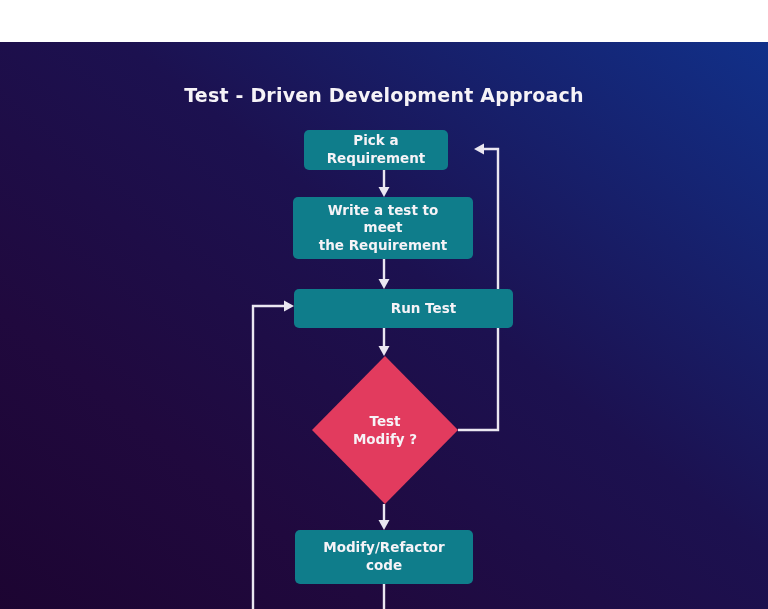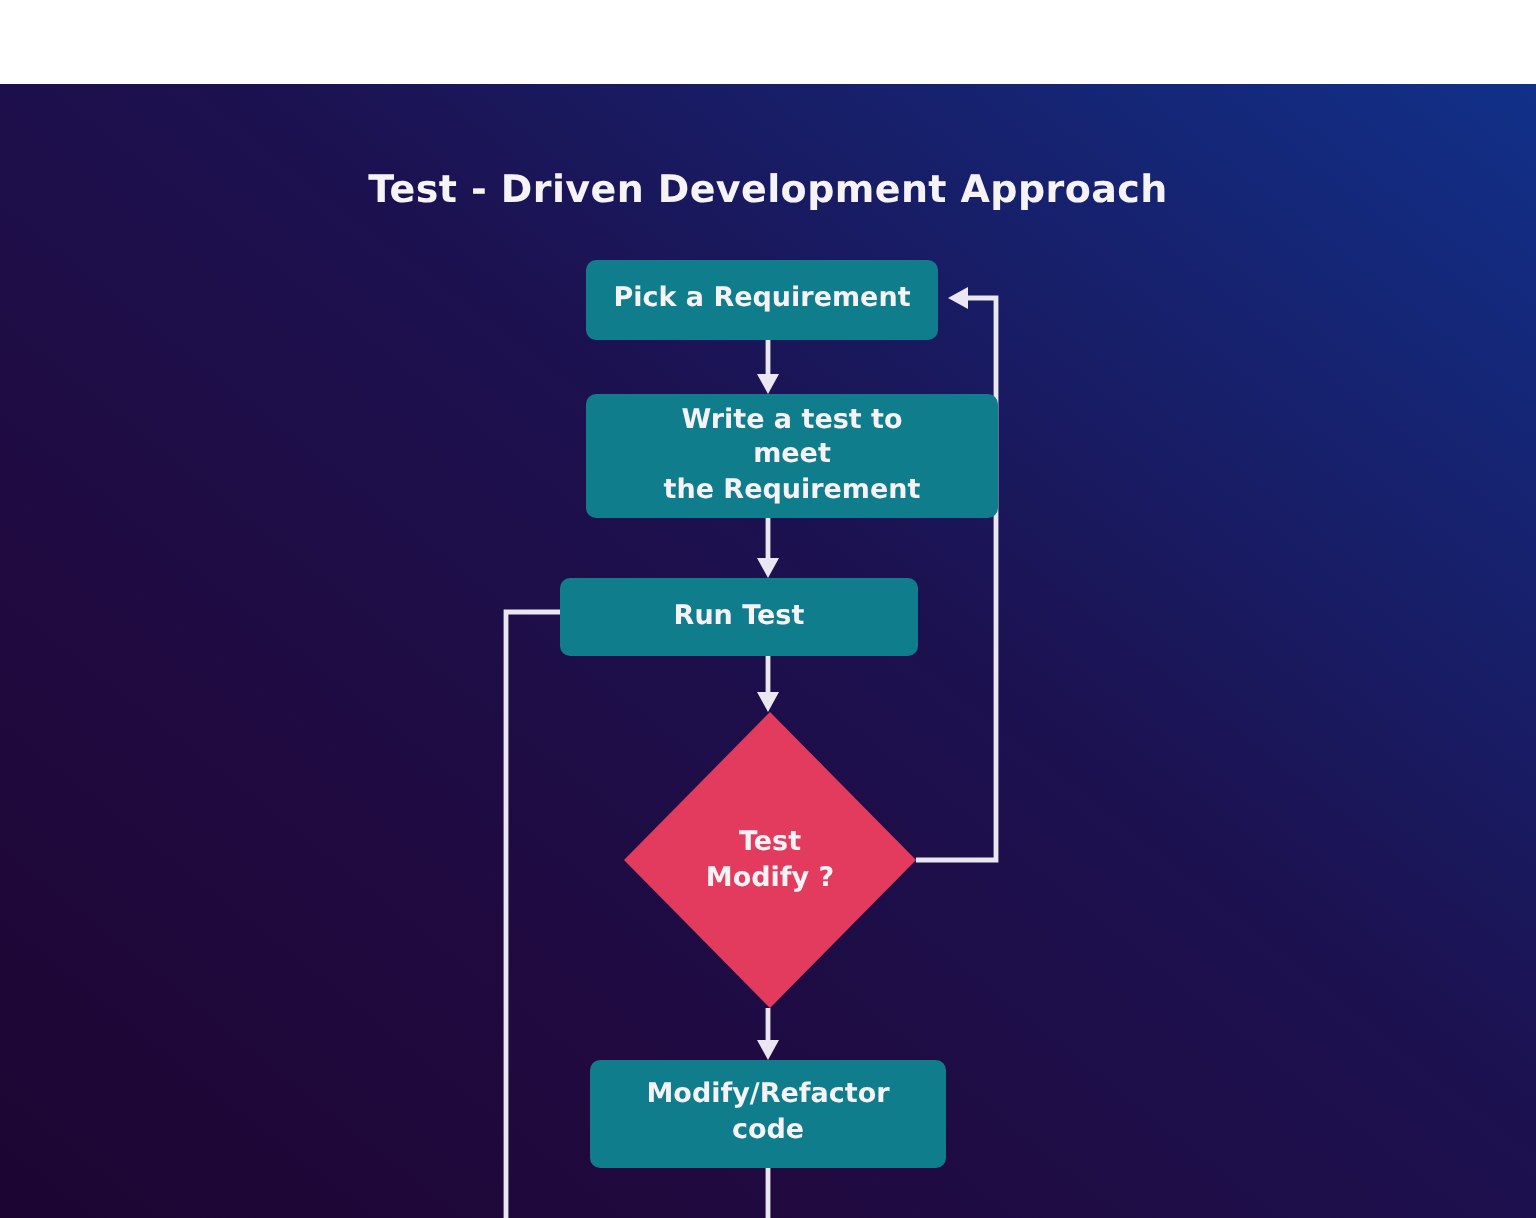--- a/index.html
+++ b/index.html
@@ -22,23 +22,23 @@
     position:absolute;left:0;top:42px;width:768px;
     text-align:center;color:var(--text);
     font-size:19px;font-weight:bold;letter-spacing:.2px;
   }
   .node{
     position:absolute;display:flex;align-items:center;justify-content:center;
     background:var(--node-fill);border-radius:5px;
     color:var(--text);font-weight:bold;font-size:13.5px;line-height:1.3;
     text-align:center;white-space:pre-line;
   }
-  .node-pick   {left:293px;top:88px; width:176px;height:40px;}
-  .node-write  {left:293px;top:155px;width:206px;height:62px;}
-  .node-run    {left:280px;top:247px;width:179px;height:39px;}
+  .node-pick   {left:304px;top:88px; width:144px;height:40px;}
+  .node-write  {left:293px;top:155px;width:180px;height:62px;}
+  .node-run    {left:294px;top:247px;width:179px;height:39px;padding-left:40px;}
   .node-modify {left:295px;top:488px;width:178px;height:54px;}
   .decision-label{
     position:absolute;left:313px;top:314px;width:144px;height:148px;
     display:flex;align-items:center;justify-content:center;
     color:var(--text);font-weight:bold;font-size:13.5px;line-height:1.35;
     text-align:center;white-space:pre-line;
   }
   svg.layer{position:absolute;left:0;top:0;pointer-events:none;}
   .edge{stroke:var(--line);stroke-width:2.4;fill:none;}
   .arrowhead{fill:var(--line);stroke:none;}

